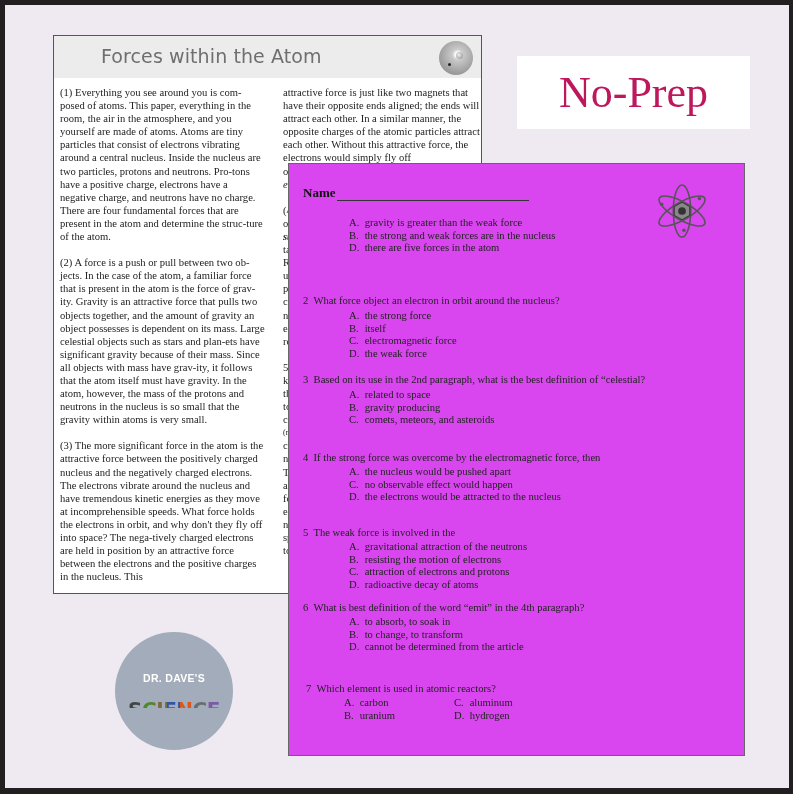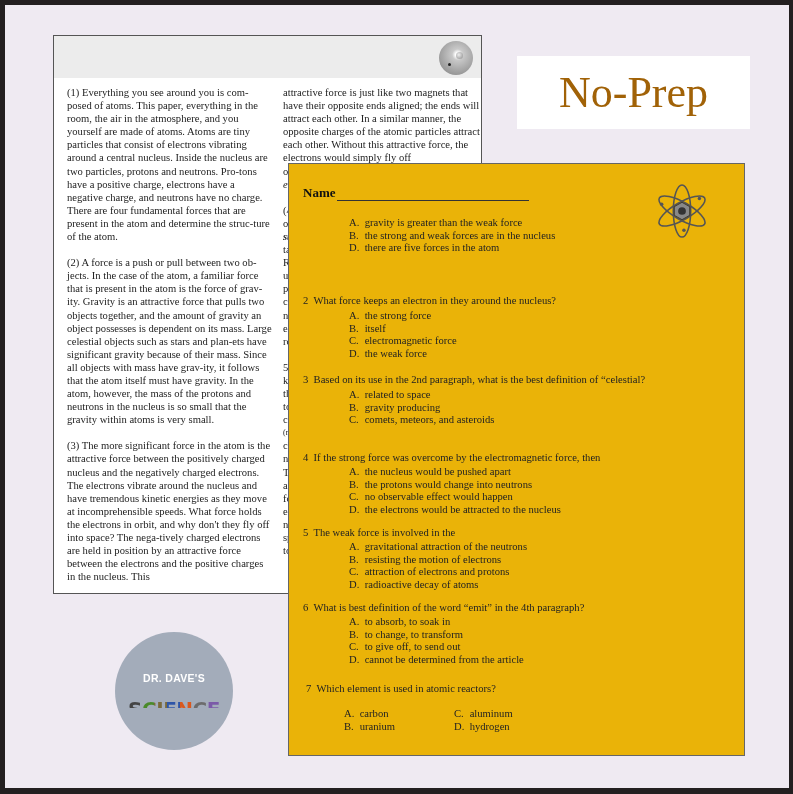--- a/index.html
+++ b/index.html
@@ -33,31 +33,31 @@
     position:absolute; left:9px; top:22px; width:3px; height:3px; border-radius:50%; background:#222;
   }
   .title-atom .hl {
     position:absolute; left:17px; top:11px; width:7px; height:7px; border-radius:50%;
     background:radial-gradient(circle at 40% 40%, #eee, #888);
   }
   .col {
     position:absolute; top:50px; width:205px;
     font-size:10.6px; line-height:13.1px; color:#222;
   }
-  .col.left { left:13px; }
+  .col.left { left:6px; }
   .col.right { left:229px; }
   .col p { margin:0 0 13px 0; }
   .col.right p { margin:0 0 13px 0; }
 
   
   .noprep {
     position:absolute; left:512px; top:51px; width:233px; height:73px;
     background:#fff; display:flex; align-items:center; justify-content:center;
   }
-  .noprep span { font-family:"Liberation Serif", serif; font-size:44px; color:#a16207; }
+  .noprep span { font-family:"Liberation Serif", serif; font-size:44px; color:#be185d; }
 
   
   .logo {
     position:absolute; left:110px; top:627px; width:118px; height:118px; border-radius:50%;
     background:#a3acba;
   }
   .logo .dr {
     position:absolute; left:0; right:0; top:40px; text-align:center;
     font-family:Liberation Sans, sans-serif; font-weight:bold; font-size:10.5px; color:#fff; letter-spacing:0.3px;
   }
@@ -65,21 +65,21 @@
     position:absolute; left:4px; right:4px; top:54px; height:22px; display:flex; justify-content:center;
   }
   .logo .sci span {
     display:inline-block; font-family:"DejaVu Sans", sans-serif; font-weight:bold; font-size:20px;
     line-height:22px; color:#3c3c3c; letter-spacing:-0.5px;
   }
 
   
   .worksheet {
     position:absolute; left:288px; top:163px; width:457px; height:593px;
-    background:#eab308; border:1px solid #666; box-sizing:border-box;
+    background:#d946ef; border:1px solid #666; box-sizing:border-box;
   }
   .name-line {
     position:absolute; left:14px; top:21px; font-weight:bold; font-size:13px; color:#111;
     display:flex; align-items:flex-end;
   }
   .name-line .blank { display:inline-block; width:192px; border-bottom:1px solid #333; margin-left:1px; height:13px; }
   .ws-atom { position:absolute; left:364px; top:18px; width:58px; height:58px; }
   .q { position:absolute; left:14px; font-size:10.6px; color:#222; line-height:13px; }
   .q .stem { white-space:nowrap; }
   .q .opts { margin-left:46px; }
@@ -87,20 +87,21 @@
   .q .opt .ltr { display:inline-block; width:13px; }
   .q7 .grid { display:grid; grid-template-columns:110px 110px; margin-left:38px; row-gap:0; }
 </style>
 </head>
 <body>
 
 <div class="canvas">
 
   <div class="article">
     <div class="article-head">
+      <div class="article-title">Forces within the Atom</div>
       <div class="title-atom">
           <div class="hl"></div>
           <div class="dot"></div>
         </div>
     </div>
     <div class="col left">
       <p>(1) Everything you see around you is com-posed of atoms. This paper, everything in the room, the air in the atmosphere, and you yourself are made of atoms. Atoms are tiny particles that consist of electrons vibrating around a central nucleus. Inside the nucleus are two particles, protons and neutrons. Pro-tons have a positive charge, electrons have a negative charge, and neutrons have no charge. There are four fundamental forces that are present in the atom and determine the struc-ture of the atom.</p>
       <p>(2) A force is a push or pull between two ob-jects. In the case of the atom, a familiar force that is present in the atom is the force of grav-ity. Gravity is an attractive force that pulls two objects together, and the amount of gravity an object possesses is dependent on its mass. Large celestial objects such as stars and plan-ets have significant gravity because of their mass. Since all objects with mass have grav-ity, it follows that the atom itself must have gravity. In the atom, however, the mass of the protons and neutrons in the nucleus is so small that the gravity within atoms is very small.</p>
       <p>(3) The more significant force in the atom is the attractive force between the positively charged nucleus and the negatively charged electrons. The electrons vibrate around the nucleus and have tremendous kinetic energies as they move at incomprehensible speeds. What force holds the electrons in orbit, and why don't they fly off into space? The nega-tively charged electrons are held in position by an attractive force between the electrons and the positive charges in the nucleus. This</p>
     </div>
@@ -173,21 +174,21 @@
 
     <div class="q" style="top:50px">
       <div class="opts" style="margin-top:2px">
         <div class="opt"><span class="ltr">A.</span> <span>gravity is greater than the weak force</span></div>
         <div class="opt"><span class="ltr">B.</span> <span>the strong and weak forces are in the nucleus</span></div>
         <div class="opt"><span class="ltr">D.</span> <span>there are five forces in the atom</span></div>
       </div>
     </div>
 
     <div class="q" style="top:130px">
-      <div class="stem"><span>2</span>&nbsp; <span>What force keeps an electron in they around the nucleus?</span></div>
+      <div class="stem"><span>2</span>&nbsp; <span>What force object an electron in orbit around the nucleus?</span></div>
       <div class="opts" style="margin-top:2px">
         <div class="opt"><span class="ltr">A.</span> <span>the strong force</span></div>
         <div class="opt"><span class="ltr">B.</span> <span>itself</span></div>
         <div class="opt"><span class="ltr">C.</span> <span>electromagnetic force</span></div>
         <div class="opt"><span class="ltr">D.</span> <span>the weak force</span></div>
       </div>
     </div>
 
     <div class="q" style="top:209px">
       <div class="stem"><span>3</span>&nbsp; <span>Based on its use in the 2nd paragraph, what is the best definition of “celestial?</span></div>
@@ -195,49 +196,47 @@
         <div class="opt"><span class="ltr">A.</span> <span>related to space</span></div>
         <div class="opt"><span class="ltr">B.</span> <span>gravity producing</span></div>
         <div class="opt"><span class="ltr">C.</span> <span>comets, meteors, and asteroids</span></div>
       </div>
     </div>
 
     <div class="q" style="top:287px">
       <div class="stem"><span>4</span>&nbsp; <span>If the strong force was overcome by the electromagnetic force, then</span></div>
       <div class="opts" style="margin-top:1px">
         <div class="opt"><span class="ltr">A.</span> <span>the nucleus would be pushed apart</span></div>
-        <div class="opt"><span class="ltr">B.</span> <span>the protons would change into neutrons</span></div>
         <div class="opt"><span class="ltr">C.</span> <span>no observable effect would happen</span></div>
         <div class="opt"><span class="ltr">D.</span> <span>the electrons would be attracted to the nucleus</span></div>
       </div>
     </div>
 
     <div class="q" style="top:362px">
       <div class="stem"><span>5</span>&nbsp; <span>The weak force is involved in the</span></div>
       <div class="opts" style="margin-top:1px">
         <div class="opt"><span class="ltr">A.</span> <span>gravitational attraction of the neutrons</span></div>
         <div class="opt"><span class="ltr">B.</span> <span>resisting the motion of electrons</span></div>
         <div class="opt"><span class="ltr">C.</span> <span>attraction of electrons and protons</span></div>
         <div class="opt"><span class="ltr">D.</span> <span>radioactive decay of atoms</span></div>
       </div>
     </div>
 
     <div class="q" style="top:437px">
       <div class="stem"><span>6</span>&nbsp; <span>What is best definition of the word “emit” in the 4th paragraph?</span></div>
       <div class="opts" style="margin-top:1px">
         <div class="opt"><span class="ltr">A.</span> <span>to absorb, to soak in</span></div>
         <div class="opt"><span class="ltr">B.</span> <span>to change, to transform</span></div>
-        <div class="opt"><span class="ltr">C.</span> <span>to give off, to send out</span></div>
         <div class="opt"><span class="ltr">D.</span> <span>cannot be determined from the article</span></div>
       </div>
     </div>
 
     <div class="q q7" style="top:518px; left:17px">
       <div class="stem"><span>7</span>&nbsp; <span>Which element is used in atomic reactors?</span></div>
-      <div class="grid" style="margin-top:12px">
+      <div class="grid" style="margin-top:1px">
         <div class="opt"><span class="ltr">A.</span> <span>carbon</span></div>
         <div class="opt"><span class="ltr">C.</span> <span>aluminum</span></div>
         <div class="opt"><span class="ltr">B.</span> <span>uranium</span></div>
         <div class="opt"><span class="ltr">D.</span> <span>hydrogen</span></div>
       </div>
     </div>
   </div>
 </div>
 
 </body></html>

